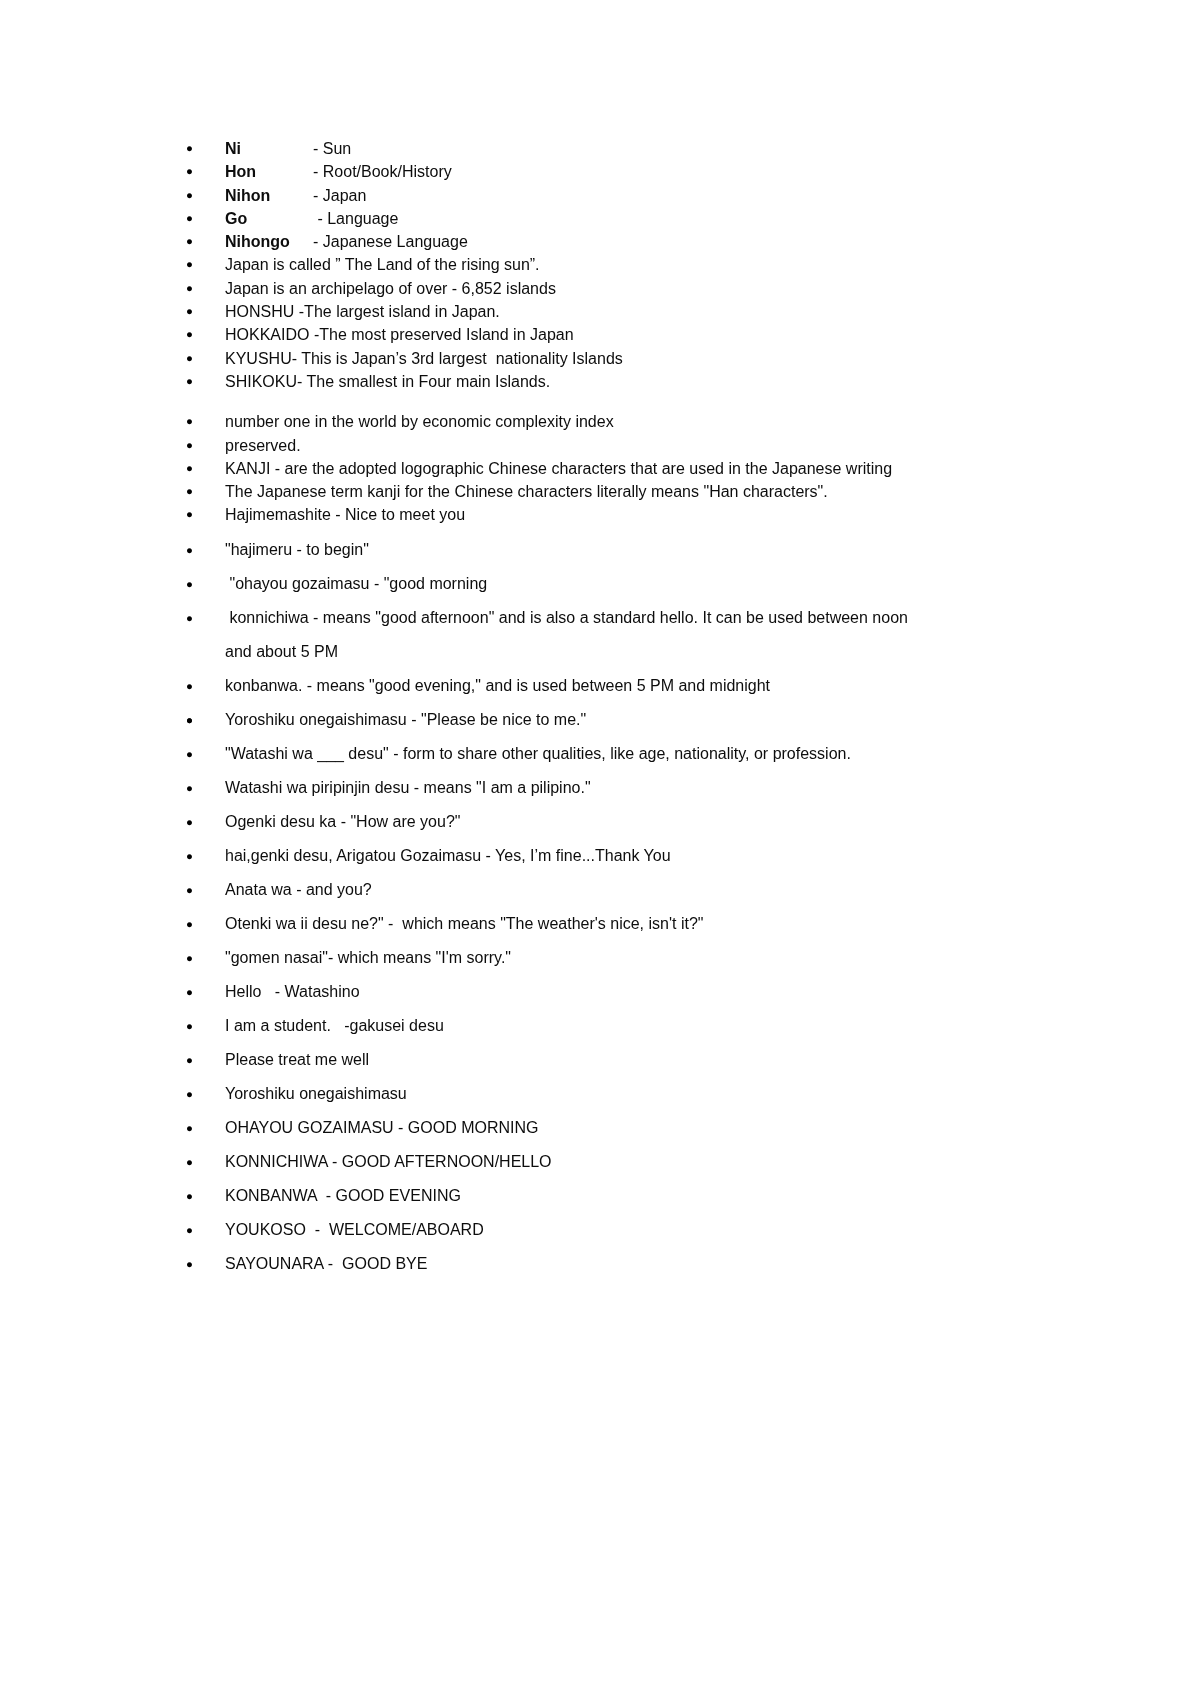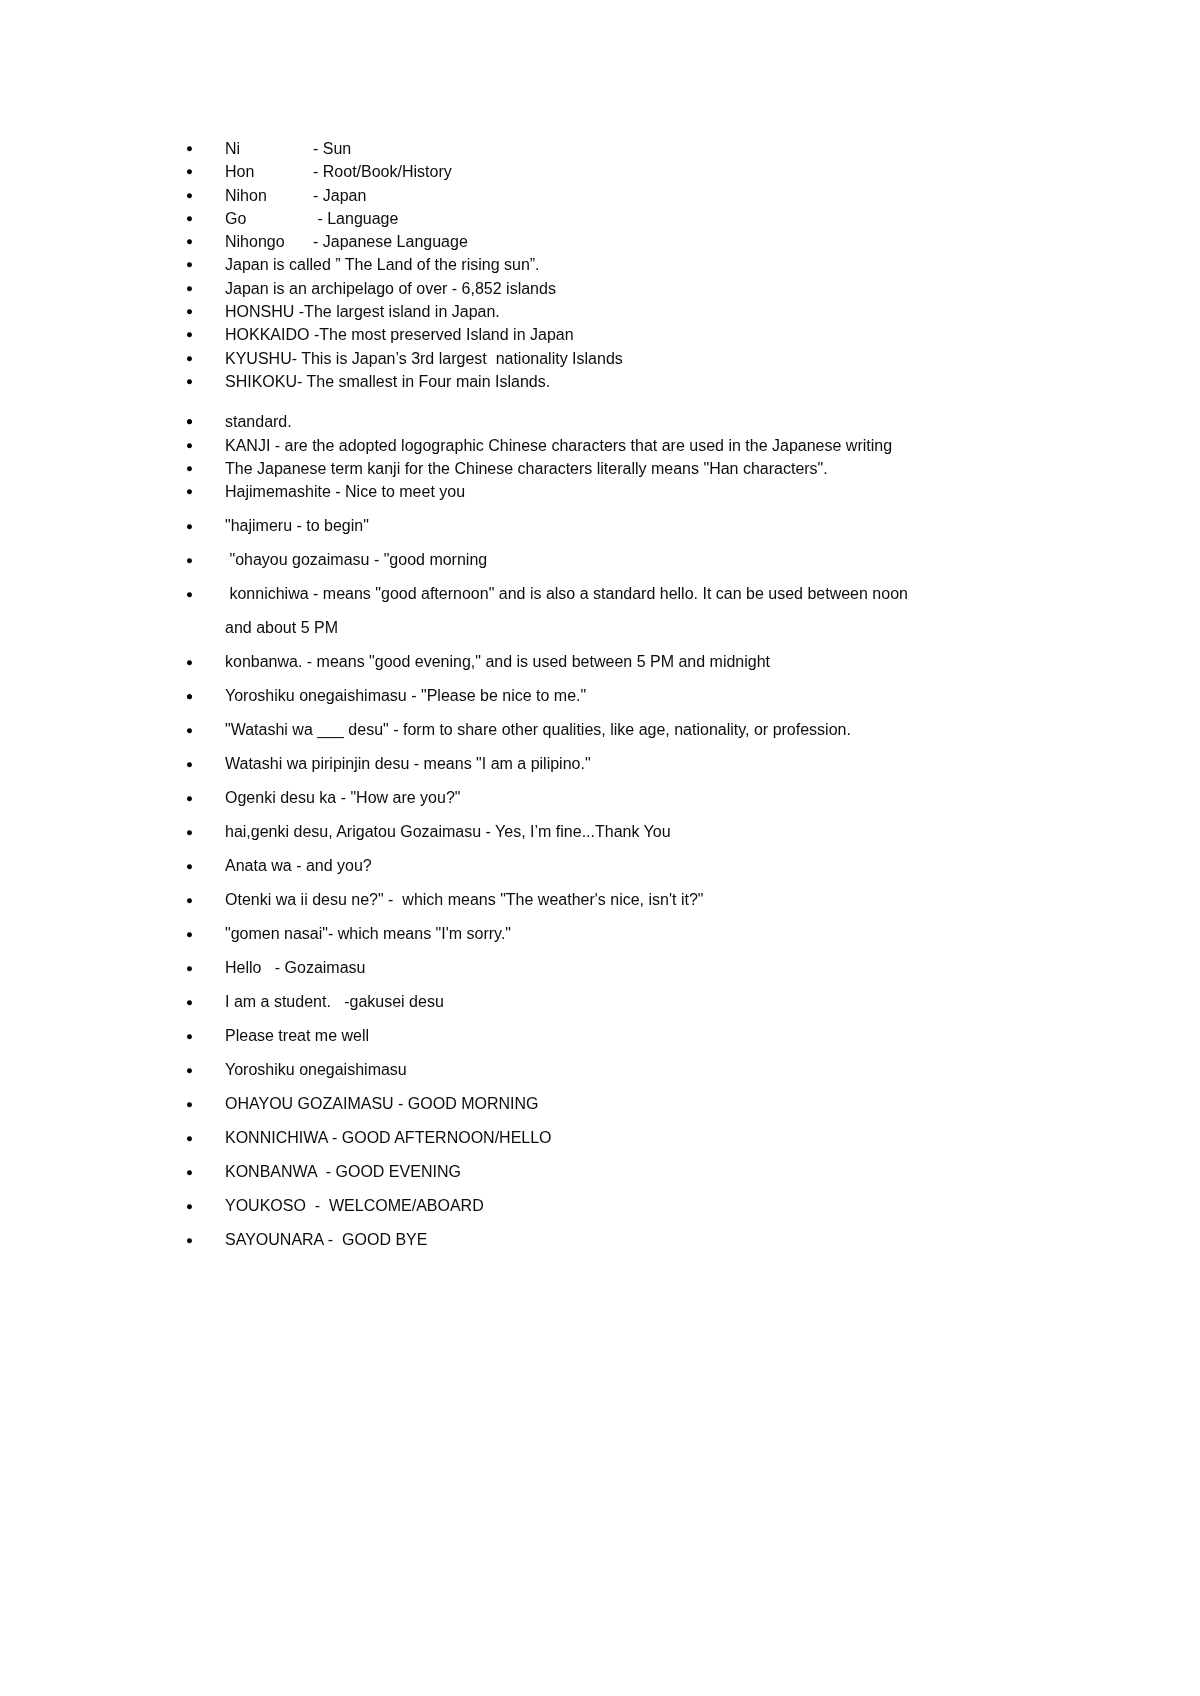--- a/index.html
+++ b/index.html
@@ -38,20 +38,21 @@
     top: 0;
     font-size: 11.5px;
     line-height: inherit;
     color: #000000;
   }
   .line { white-space: pre-wrap; }
   .term {
     display: inline-block;
     width: 88px;
     white-space: pre;
+    font-weight: bold;
   }
 </style>
 </head>
 <body>
 
 <div class="page">
   <div class="content">
     <ul id="vocab-list" class="doc-list tight">
         <li>
           <span class="bullet">●</span>
@@ -94,24 +95,25 @@
           <div class="line">KYUSHU- This is Japan’s 3rd largest  nationality Islands</div>
         </li>
         <li>
           <span class="bullet">●</span>
           <div class="line">SHIKOKU- The smallest in Four main Islands.</div>
         </li>
       </ul>
     <ul id="facts-list" class="doc-list tight">
         <li>
           <span class="bullet">●</span>
-        </li>
-        <li>
-          <span class="bullet">●</span>
-          <div class="line">standard.</div>
+          <div class="line">number one in the world by economic complexity index</div>
+        </li>
+        <li>
+          <span class="bullet">●</span>
+          <div class="line">preserved.</div>
         </li>
         <li>
           <span class="bullet">●</span>
           <div class="line">KANJI - are the adopted logographic Chinese characters that are used in the Japanese writing</div>
         </li>
         <li>
           <span class="bullet">●</span>
           <div class="line">The Japanese term kanji for the Chinese characters literally means "Han characters".</div>
         </li>
         <li>
@@ -167,21 +169,21 @@
         <li>
           <span class="bullet">●</span>
           <div class="line">Otenki wa ii desu ne?" -  which means "The weather's nice, isn't it?"</div>
         </li>
         <li>
           <span class="bullet">●</span>
           <div class="line">"gomen nasai"- which means "I'm sorry."</div>
         </li>
         <li>
           <span class="bullet">●</span>
-          <div class="line">Hello   - Gozaimasu</div>
+          <div class="line">Hello   - Watashino</div>
         </li>
         <li>
           <span class="bullet">●</span>
           <div class="line">I am a student.   -gakusei desu</div>
         </li>
         <li>
           <span class="bullet">●</span>
           <div class="line">Please treat me well</div>
         </li>
         <li>

